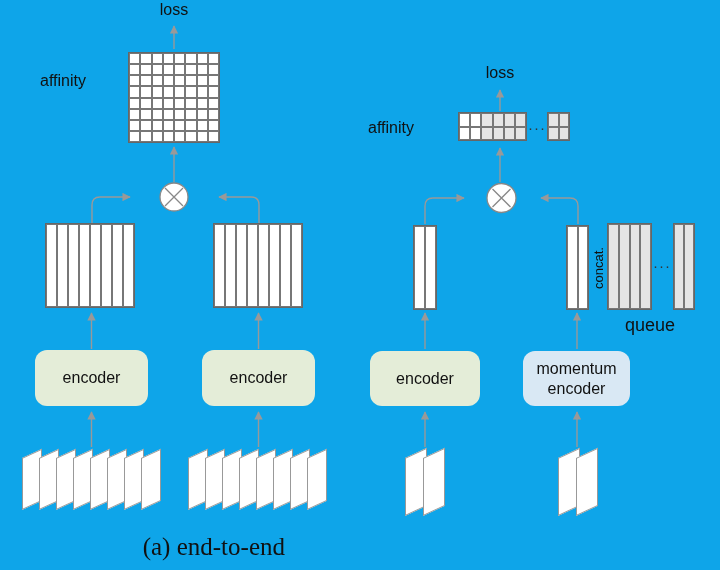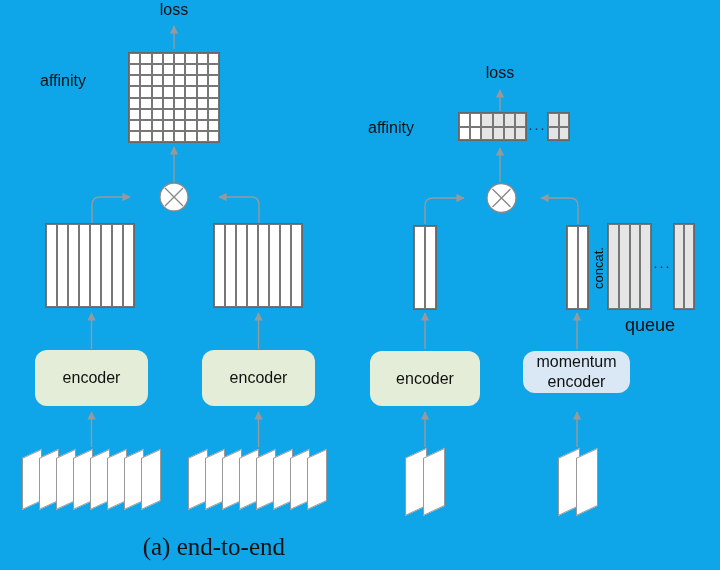--- a/index.html
+++ b/index.html
@@ -246,21 +246,21 @@
       <div class="cell shaded"></div>
       <div class="cell shaded"></div>
     </div>
 
   <div class="abs center" style="left:600px;top:315px;width:100px;font-size:18px;">queue</div>
 
   <div class="abs encbox green" style="left:370px;top:351px;width:110px;height:55px;">
     <span>encoder</span>
   </div>
 
-  <div class="abs encbox blue" style="left:523px;top:351px;width:107px;height:42px;padding:4px 12px;">
+  <div class="abs encbox blue" style="left:523px;top:351px;width:107px;height:55px;padding:4px 12px;">
     <span>momentum encoder</span>
   </div>
 
   <div class="stack" style="left:405px;top:458px;width:40px;height:58px;">
       <div class="sheet" style="left: 0px; width: 22px; height: 58px;"></div>
       <div class="sheet" style="left: 18px; width: 22px; height: 58px;"></div>
     </div>
 
   <div class="stack" style="left:558px;top:458px;width:40px;height:58px;">
       <div class="sheet" style="left: 0px; width: 22px; height: 58px;"></div>

